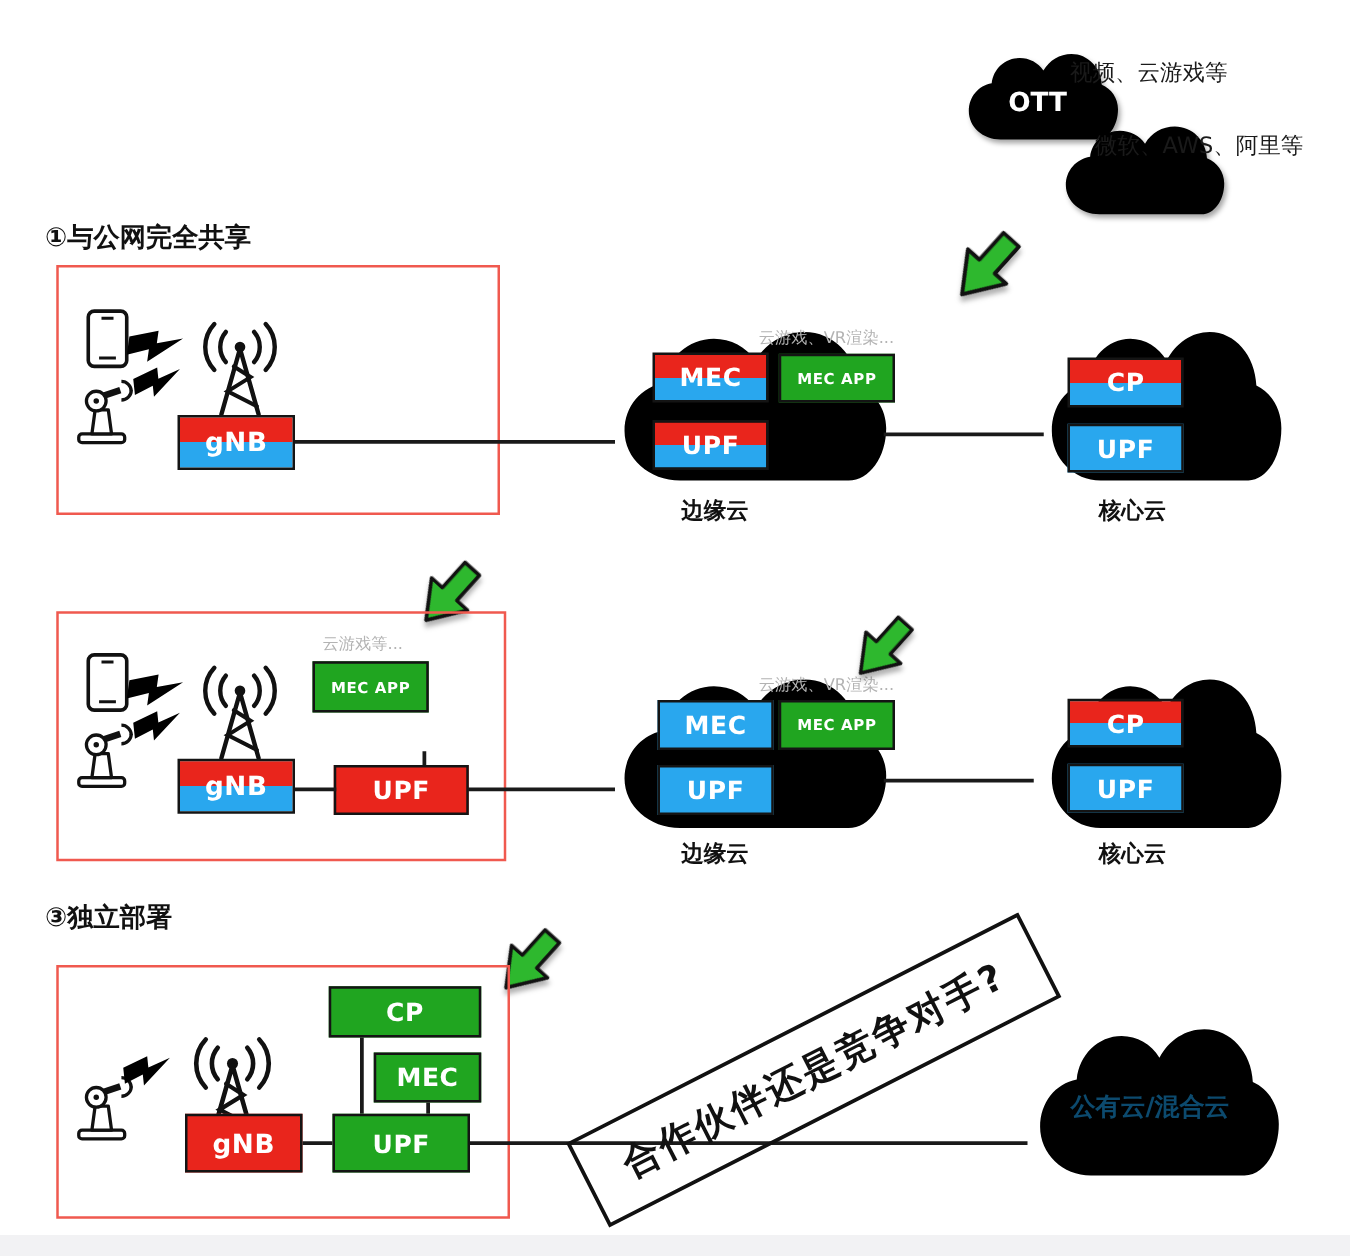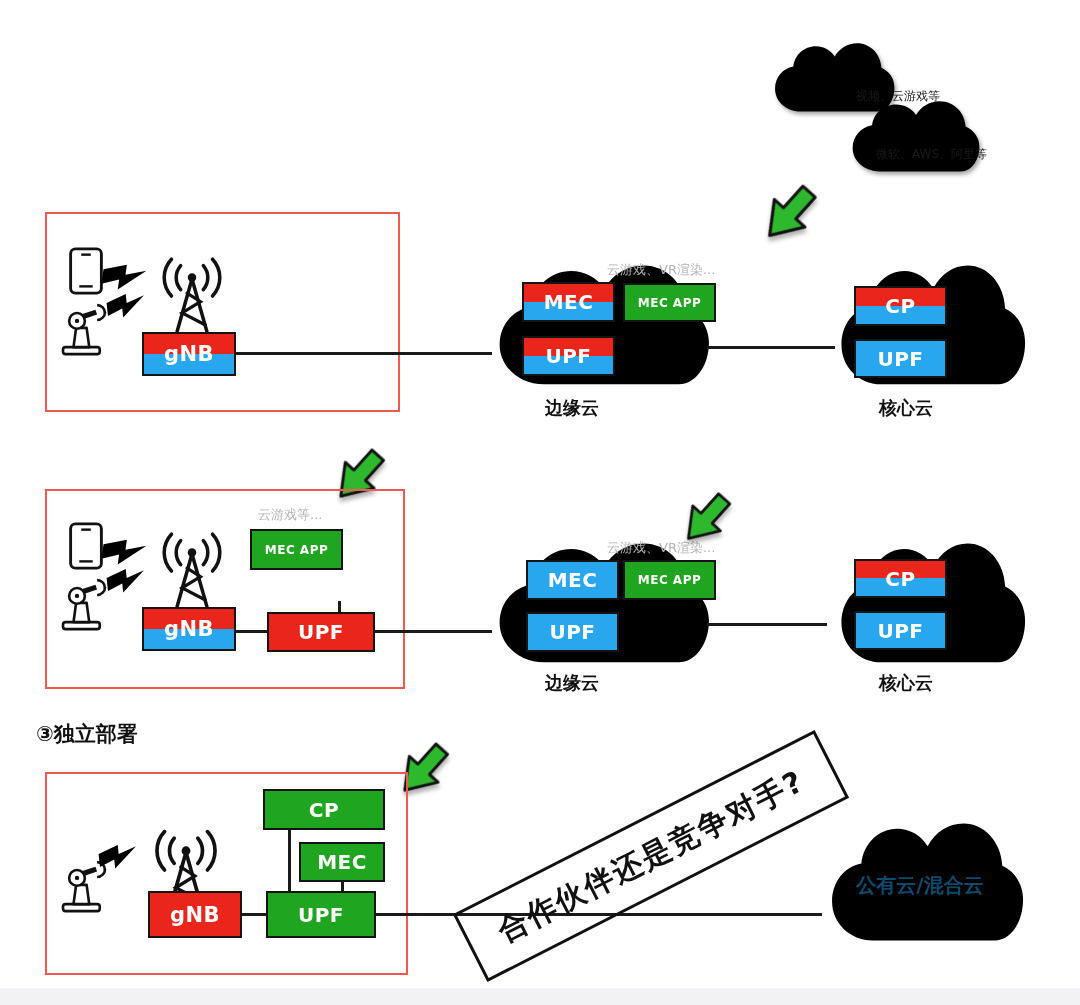--- a/index.html
+++ b/index.html
@@ -25,21 +25,21 @@
   .solid-red{background:#e9251c;}
   .solid-blue{background:#29a7ee;}
   .solid-green{background:#20a520;}
   .small-text{font-size:12px;}
   
   .frame{position:absolute;border:2px solid #f0594f;box-sizing:border-box;}
   .hline{position:absolute;height:3px;background:#1a1a1a;}
   .vline{position:absolute;width:3px;background:#1a1a1a;}
   .title{position:absolute;font-weight:700;font-size:21px;color:#111;white-space:nowrap;}
   .note{position:absolute;font-size:13px;color:#b3b3b3;white-space:nowrap;}
-  .annot{position:absolute;font-size:12px;color:#1a1a1a;white-space:nowrap;margin-top:42px;}
+  .annot{position:absolute;font-size:18px;color:#1a1a1a;white-space:nowrap;}
   
   .icon{position:absolute;}
   .icon svg{width:100%;height:100%;display:block;overflow:visible;}
   .arrow{filter:drop-shadow(3px 3px 2px rgba(0,0,0,.3));}
   
   .question{
     position:absolute;border:3.5px solid #111;background:transparent;
     display:flex;align-items:center;justify-content:center;
     font-weight:700;font-size:30px;color:#111;letter-spacing:2px;white-space:nowrap;
     transform:rotate(-27deg);
@@ -90,35 +90,37 @@
   </defs>
 </svg>
 
 <div class="stage">
 
   <div class="cloud cloud-greenfill" style="left:765px;top:40px;width:130px;height:76px;">
     <svg>
         <use href="#cloud" xlink:href="#cloud"></use>
       </svg>
   </div>
+  <div class="cloud-label" style="left:765px;top:48px;width:130px;height:68px;font-size:21px;">OTT</div>
   <div class="annot" style="left:856px;top:46px;">视频、云游戏等</div>
 
   <div class="cloud cloud-greenfill" style="left:842px;top:98px;width:138px;height:78px;">
     <svg>
         <use href="#cloud" xlink:href="#cloud"></use>
       </svg>
   </div>
   <div class="annot" style="left:876px;top:104px;">微软、AWS、阿里等</div>
 
   <div class="icon arrow" style="left:762px;top:182px;width:54px;height:64px;transform:rotate(42deg);">
     <svg>
         <use href="#garrow" xlink:href="#garrow"></use>
       </svg>
   </div>
 
+  <div class="title" style="left:36px;top:176px;">①与公网完全共享</div>
   <div class="frame" style="left:45px;top:212px;width:355px;height:200px;"></div>
 
   <div class="icon" style="left:66px;top:246px;width:40px;height:50px;">
     <svg>
         <use href="#phone" xlink:href="#phone"></use>
       </svg>
   </div>
   <div class="icon bolt-blue" style="left:102px;top:260px;width:46px;height:36px;transform:rotate(8deg);">
     <svg>
         <use href="#bolt" xlink:href="#bolt"></use>

